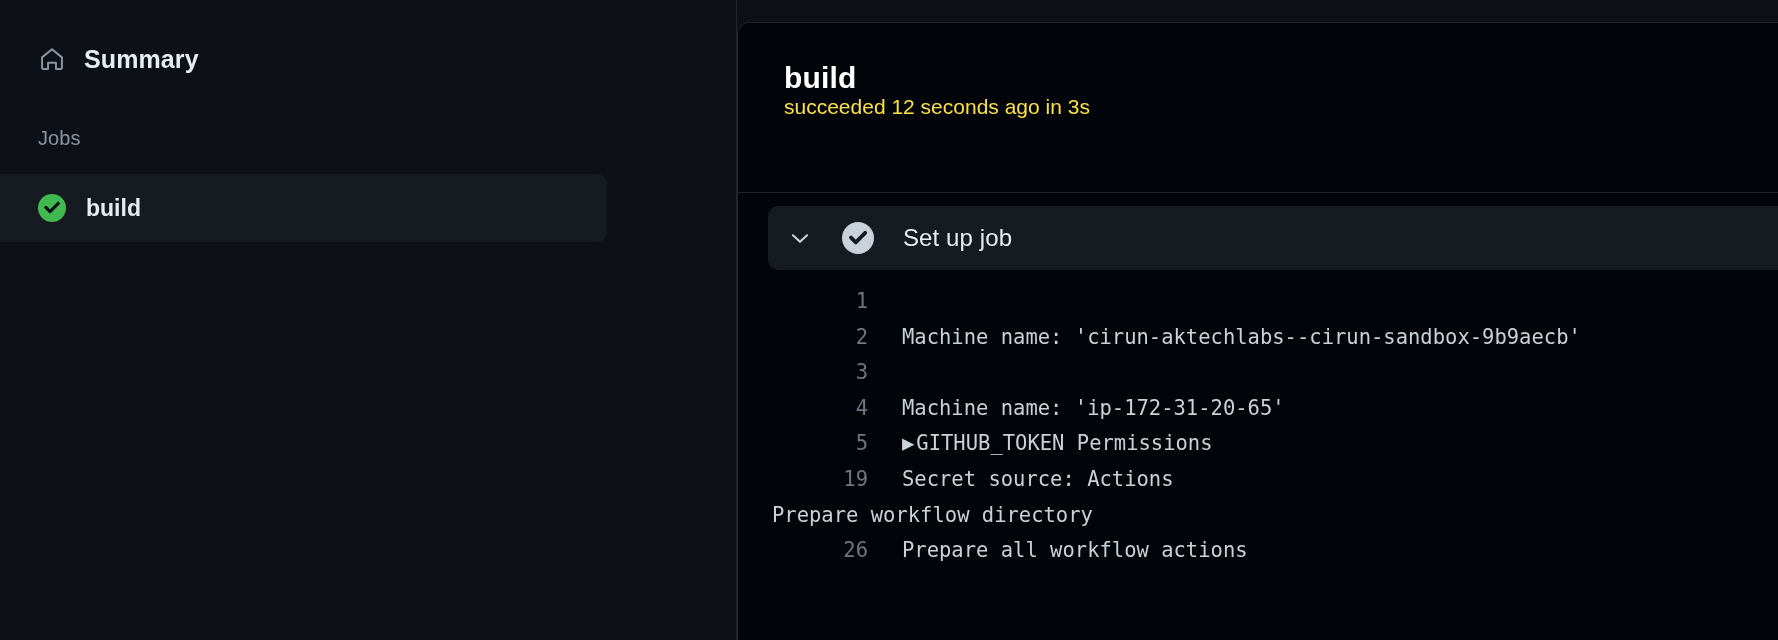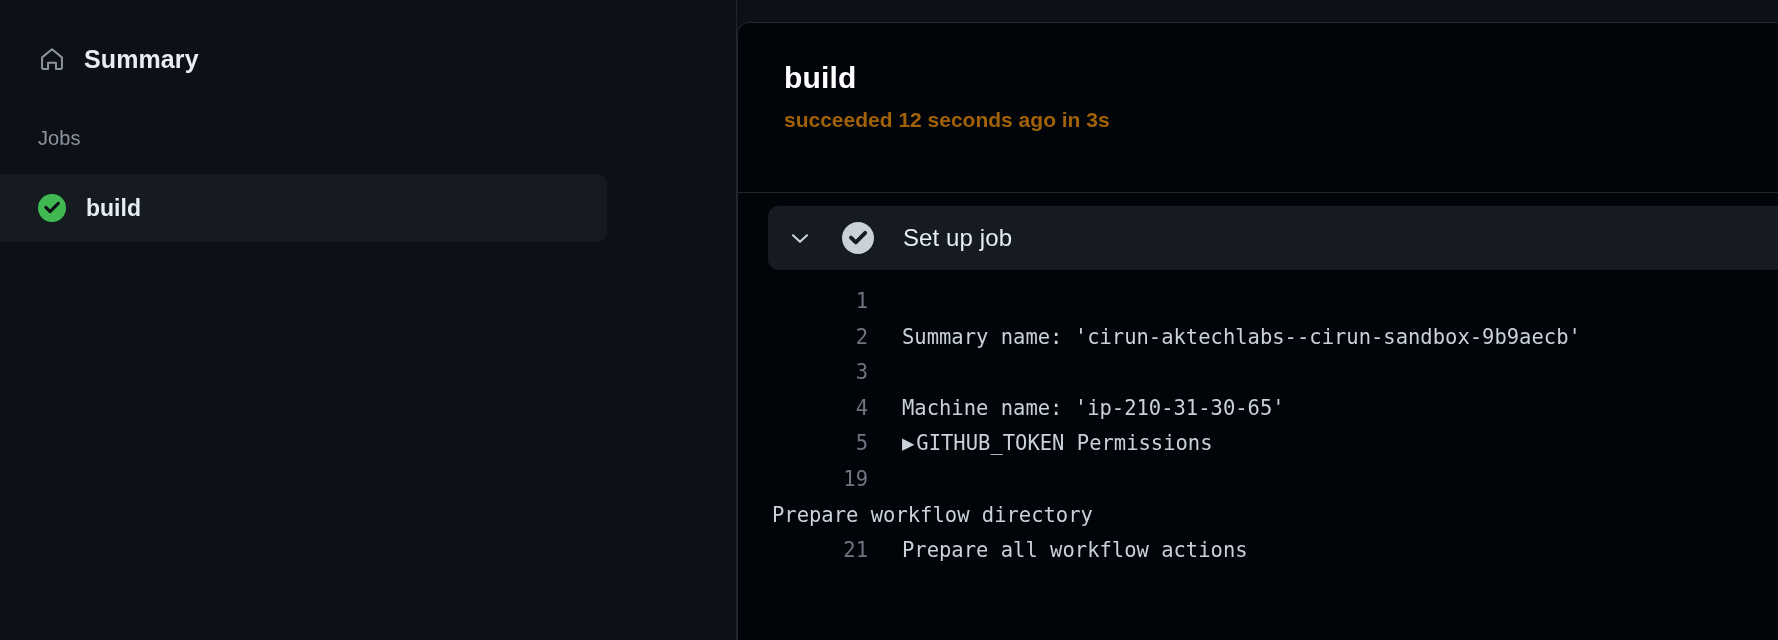--- a/index.html
+++ b/index.html
@@ -112,24 +112,22 @@
     height: 170px;
     border-bottom: 1px solid #21262d;
   }
   .panel-title {
     font-size: 30px;
     font-weight: 700;
     color: #ffffff;
     letter-spacing: 0.2px;
   }
   .panel-subtitle {
-    margin-top: 13px;
     font-size: 21px;
-    color: #a16207;
-    font-weight: bold;
+    color: #fde047;
   }
 
   
   .step-header {
     display: flex;
     align-items: center;
     gap: 29px;
     margin: 13px 0 0 30px;
     height: 64px;
     padding-left: 19px;
@@ -230,47 +228,48 @@
       </div>
 
       <div class="log">
 
         <div class="log-line">
           <span class="ln">1</span>
         </div>
 
         <div class="log-line">
           <span class="ln">2</span>
-          <span class="lc">Summary name: 'cirun-aktechlabs--cirun-sandbox-9b9aecb'</span>
+          <span class="lc">Machine name: 'cirun-aktechlabs--cirun-sandbox-9b9aecb'</span>
         </div>
 
         <div class="log-line">
           <span class="ln">3</span>
         </div>
 
         <div class="log-line">
           <span class="ln">4</span>
-          <span class="lc">Machine name: 'ip-210-31-30-65'</span>
+          <span class="lc">Machine name: 'ip-172-31-20-65'</span>
         </div>
 
         <div class="log-line">
           <span class="ln">5</span>
           <span class="lc"><span class="grp-tri">▶</span><span>GITHUB_TOKEN Permissions</span></span>
         </div>
 
         <div class="log-line">
           <span class="ln">19</span>
+          <span class="lc">Secret source: Actions</span>
         </div>
 
         <div class="log-line">
           <span class="lc">Prepare workflow directory</span>
         </div>
 
         <div class="log-line">
-          <span class="ln">21</span>
+          <span class="ln">26</span>
           <span class="lc">Prepare all workflow actions</span>
         </div>
 
       </div>
 
     </div>
   </section>
 
 </div>
 

